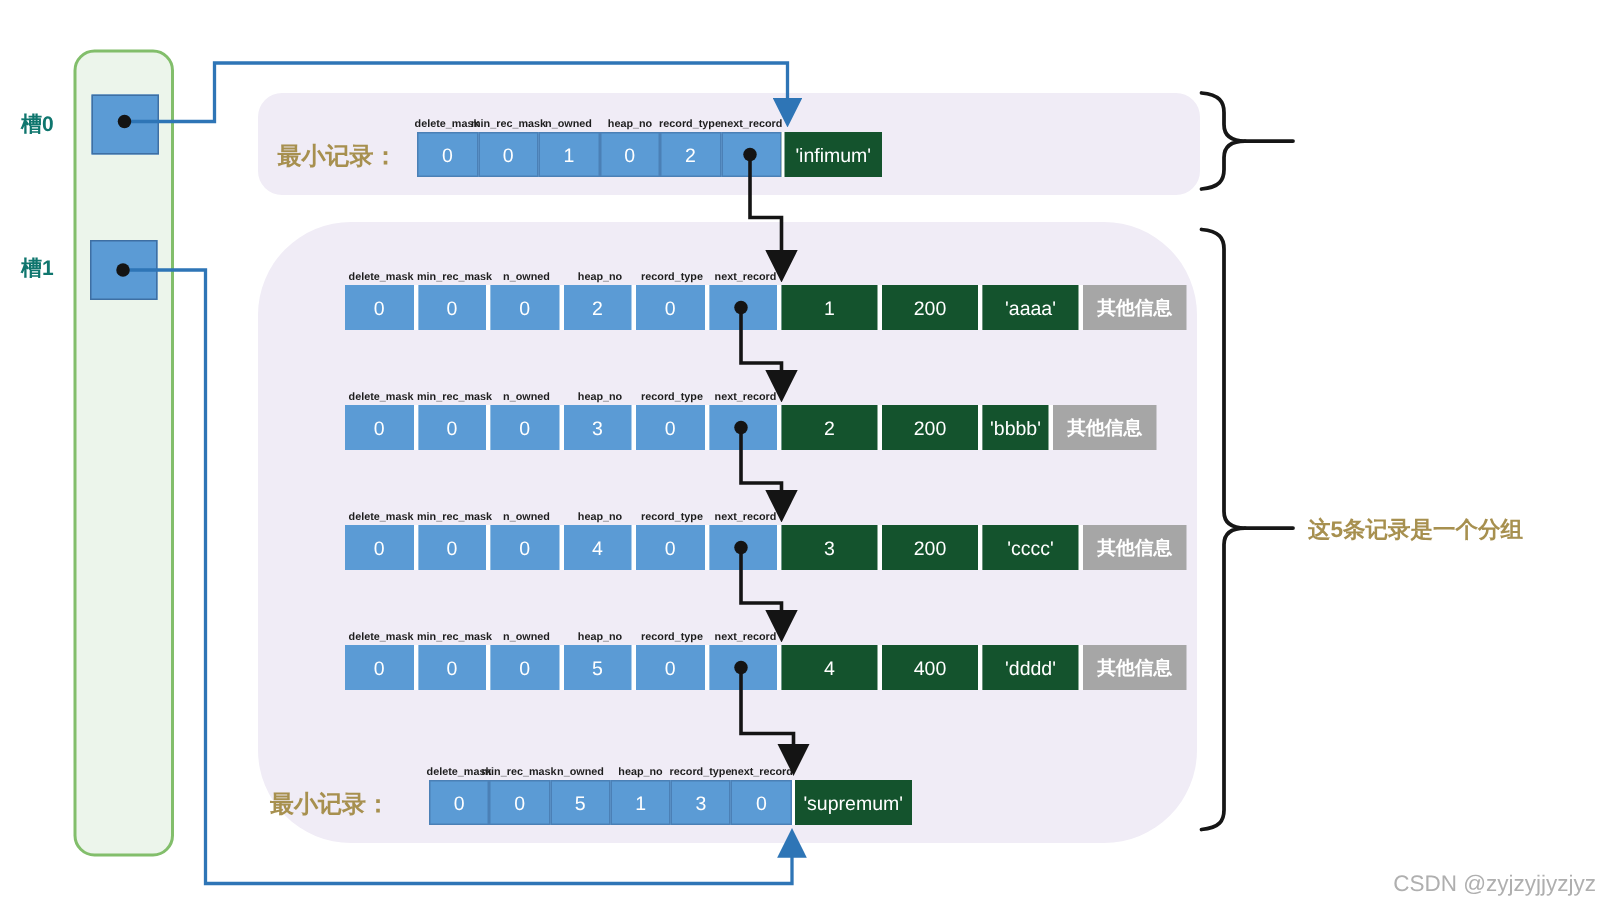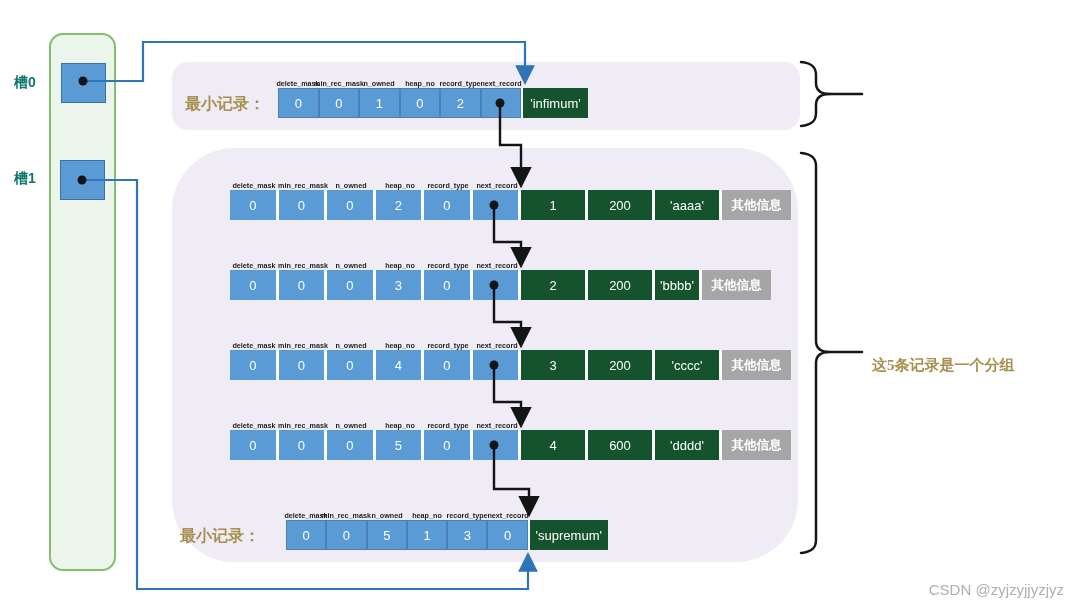--- a/index.html
+++ b/index.html
@@ -40,21 +40,21 @@
   .rec{border-right:3px solid #fff;}
   .rec:last-child{border-right:none;text-align:center;}
   .hdr{position:absolute;bottom:31px;font-size:10px;font-weight:600;color:#1d1d1d;
     transform:translateX(-50%) scale(0.72);transform-origin:center bottom;white-space:nowrap;}
   
   .row-label{position:absolute;color:#A7904F;font-weight:bold;font-size:16px;z-index:4;white-space:nowrap;}
   #label-infimum{left:185px;top:94px;text-align:right;}
   #label-supremum{left:180px;top:526px;}
   .annotation{position:absolute;color:#A7904F;font-weight:bold;font-size:15px;z-index:4;white-space:nowrap;}
   #annotation-0{left:872px;top:85px;}
-  #annotation-1{left:872px;top:356px;font-family:Liberation Serif, serif;}
+  #annotation-1{left:872px;top:344px;}
   .watermark{position:absolute;right:10px;top:581px;color:#AFAFAF;font-size:15px;z-index:4;}
 </style>
 </head>
 <body>
 
 <div class="stage">
 
   <div class="group" id="infimum-group"></div>
   <div class="group" id="main-group"></div>
 
@@ -143,21 +143,21 @@
       <span class="hdr" style="left: 169.75px;">heap_no</span>
       <span class="hdr" style="left: 218.25px;">record_type</span>
       <span class="hdr" style="left: 266.75px;">next_record</span>
       <div class="cell c-blue rec" style="width: 48.5px;">0</div>
       <div class="cell c-blue rec" style="width: 48.5px;">0</div>
       <div class="cell c-blue rec" style="width: 48.5px;">0</div>
       <div class="cell c-blue rec" style="width: 48.5px;">5</div>
       <div class="cell c-blue rec" style="width: 48.5px;">0</div>
       <div class="cell c-blue rec" style="width: 48.5px;"></div>
       <div class="cell c-orange rec" style="width: 67px;">4</div>
-      <div class="cell c-orange rec" style="width: 67px;">600</div>
+      <div class="cell c-orange rec" style="width: 67px;">400</div>
       <div class="cell c-orange rec" style="width: 67px;">'dddd'</div>
       <div class="cell c-gray rec" style="width: 69px;">其他信息</div>
     </div>
   <div class="rec-row" id="row-supremum">
       <span class="hdr" style="left: 20.15px;">delete_mask</span>
       <span class="hdr" style="left: 60.45px;">min_rec_mask</span>
       <span class="hdr" style="left: 100.75px;">n_owned</span>
       <span class="hdr" style="left: 141.05px;">heap_no</span>
       <span class="hdr" style="left: 181.35px;">record_type</span>
       <span class="hdr" style="left: 221.65px;">next_record</span>

